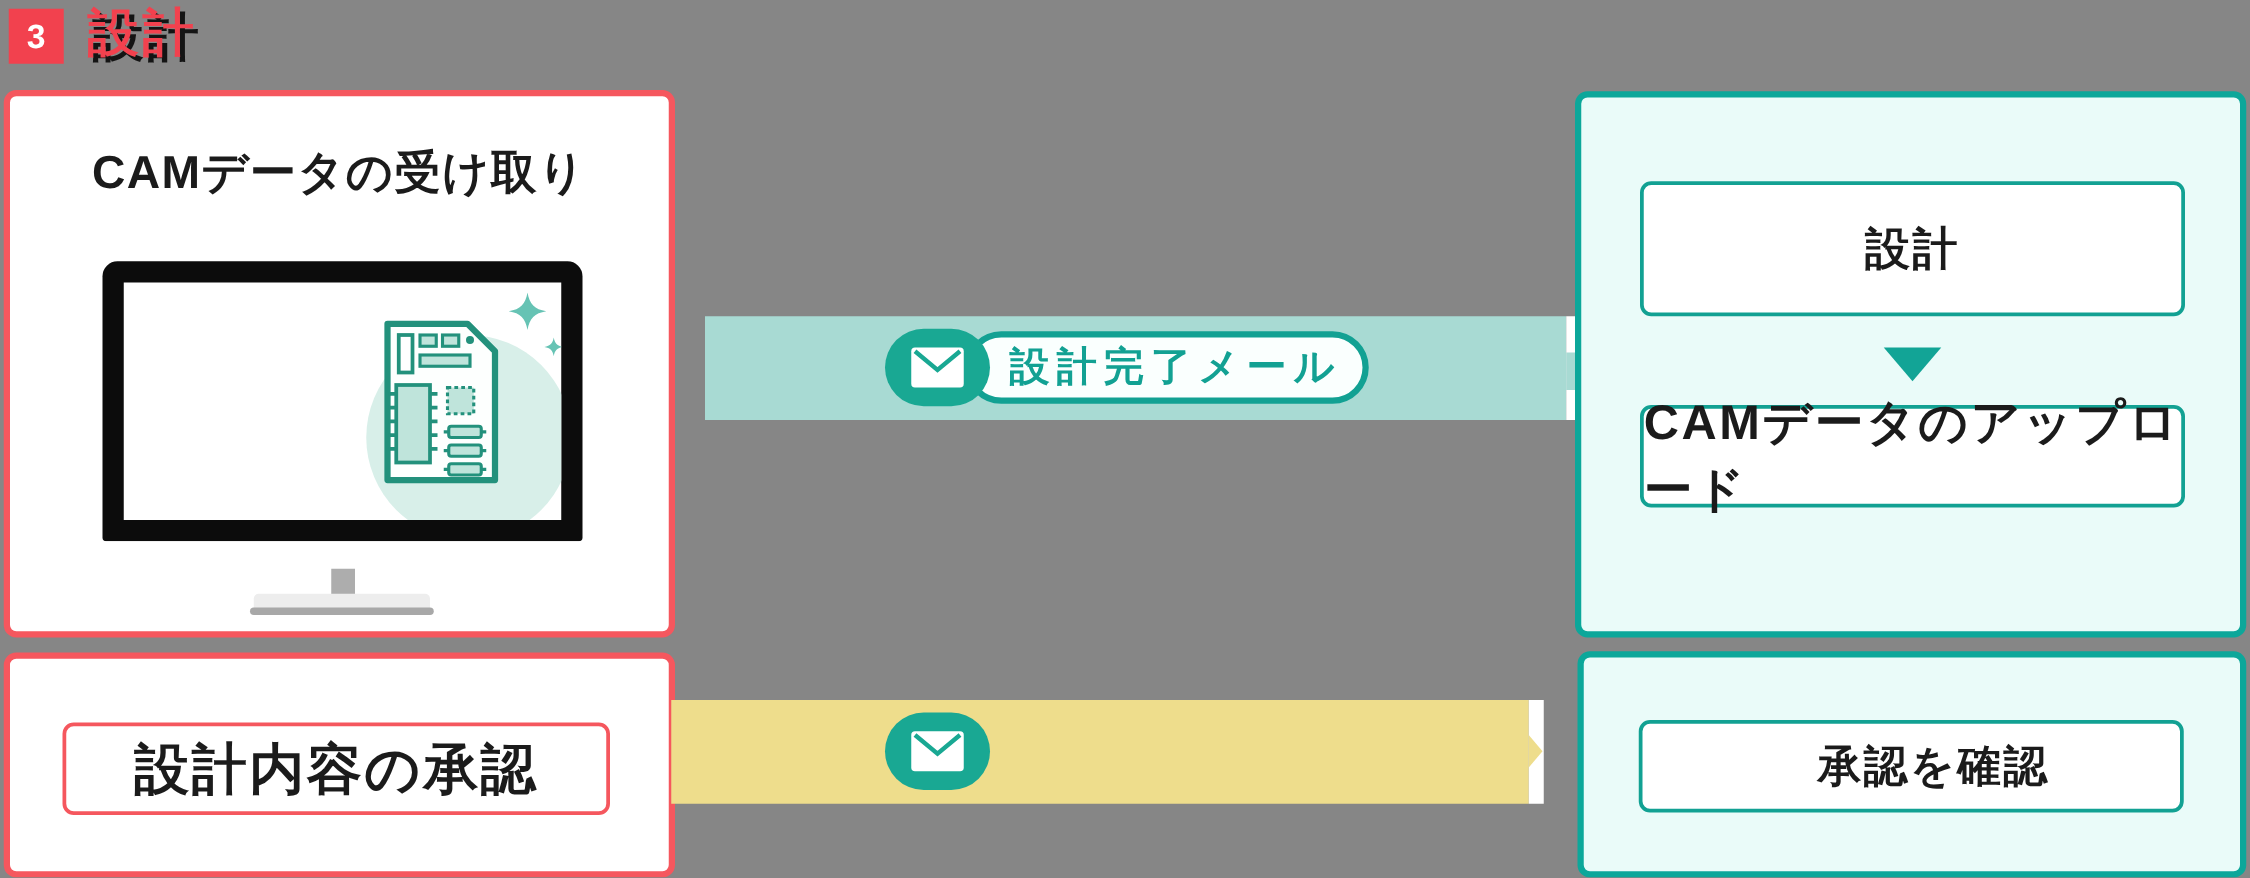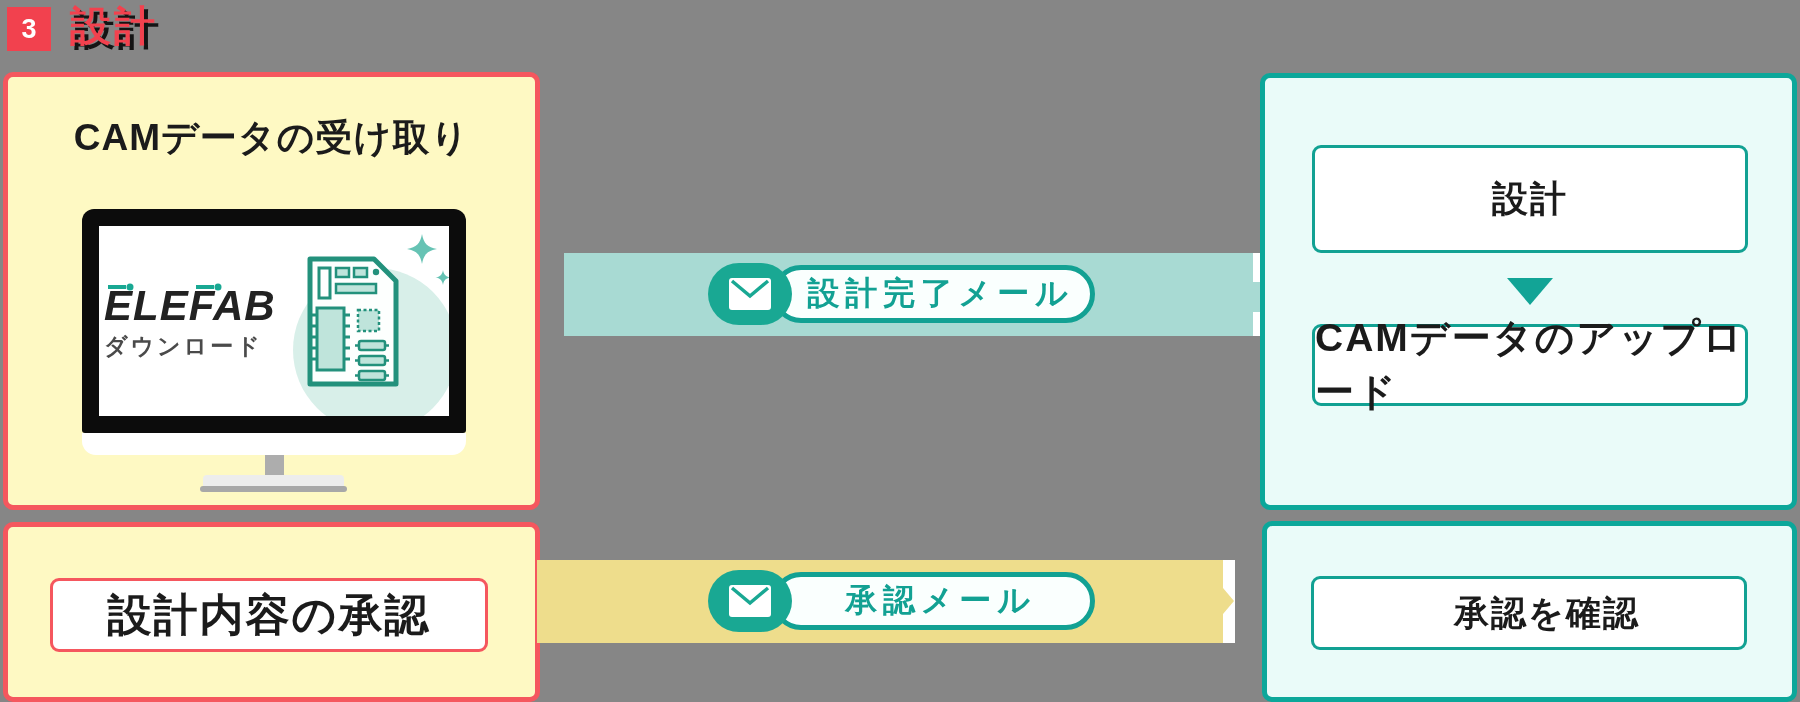--- a/index.html
+++ b/index.html
@@ -16,21 +16,21 @@
     color:#fff;font-size:27px;font-weight:700;
     display:flex;align-items:center;justify-content:center;
   }
   .step-title{
     left:70px;top:2px;font-size:41px;font-weight:900;letter-spacing:3px;
     color:#F2414E;text-shadow:4px 4px 0 #141414;line-height:48px;
   }
 
   
   .panel{box-sizing:border-box;border-radius:10px;}
-  .panel-red{background:#fef9c3;border:5px solid #F5575E;}
+  .panel-red{background:#ffffff;border:5px solid #F5575E;}
   .panel-teal{background:#EAFBF9;border:5px solid #0CA79A;}
   .panel-receive{left:3px;top:72px;width:537px;height:438px;}
   .panel-approve{left:3px;top:522px;width:537px;height:180px;}
   .panel-design{left:1260px;top:73px;width:537px;height:437px;}
   .panel-confirm{left:1262px;top:521px;width:535px;height:181px;}
 
   .panel-heading{
     left:0;top:36px;width:100%;text-align:center;
     font-size:37px;font-weight:800;color:#1B1B1B;letter-spacing:1px;
   }
@@ -155,30 +155,20 @@
               <line x1="49" y1="120.5" x2="53" y2="120.5"></line>
                 <line x1="79" y1="120.5" x2="83" y2="120.5"></line>
             </g>
           </svg>
 
           <svg class="abs sparkles" width="44" height="58" viewBox="0 0 44 58">
             <path d="M15 0 C16.6 9.4 20.6 13.4 30 15 C20.6 16.6 16.6 20.6 15 30 C13.4 20.6 9.4 16.6 0 15 C9.4 13.4 13.4 9.4 15 0 Z" fill="#66C3B4"></path>
             <path d="M36 36 C36.8 40.7 38.8 42.7 43.5 43.5 C38.8 44.3 36.8 46.3 36 51 C35.2 46.3 33.2 44.3 28.5 43.5 C33.2 42.7 35.2 40.7 36 36 Z" fill="#66C3B4"></path>
           </svg>
 
-          <div class="abs logo-block">
-            <svg class="logo-accent" width="168" height="10" viewBox="0 0 168 10">
-              <line x1="2" y1="5" x2="20" y2="5" stroke="#19A893" stroke-width="4"></line>
-              <circle cx="24" cy="5" r="3.5" fill="#19A893"></circle>
-              <line x1="90" y1="5" x2="108" y2="5" stroke="#19A893" stroke-width="4"></line>
-              <circle cx="112" cy="5" r="3.5" fill="#19A893"></circle>
-            </svg>
-            <div class="logo-text">ELEFAB</div>
-            <div class="logo-sub">ダウンロード</div>
-          </div>
         </div>
       </div>
       <div class="abs monitor-chin"></div>
       <div class="abs monitor-neck"></div>
       <div class="abs monitor-base"></div>
       <div class="abs monitor-base-edge"></div>
     </div>
   </section>
 
   <section class="abs panel panel-red panel-approve">
@@ -217,23 +207,20 @@
     </div>
     <div class="pill-cap">
       <svg width="44" height="34" viewBox="0 0 44 34">
         <rect x="1" y="1" width="42" height="32" rx="3" fill="#fff"></rect>
         <path d="M4 4 L22 19 L40 4" stroke="#19A893" stroke-width="3.5" fill="none"></path>
       </svg>
     </div>
   </div>
 
   <div class="abs mail-pill pill-approval">
-    <div class="pill-body">
-      <span class="pill-text">承認メール</span>
-    </div>
     <div class="pill-cap">
       <svg width="44" height="34" viewBox="0 0 44 34">
         <rect x="1" y="1" width="42" height="32" rx="3" fill="#fff"></rect>
         <path d="M4 4 L22 19 L40 4" stroke="#19A893" stroke-width="3.5" fill="none"></path>
       </svg>
     </div>
   </div>
 
 </div>
 

